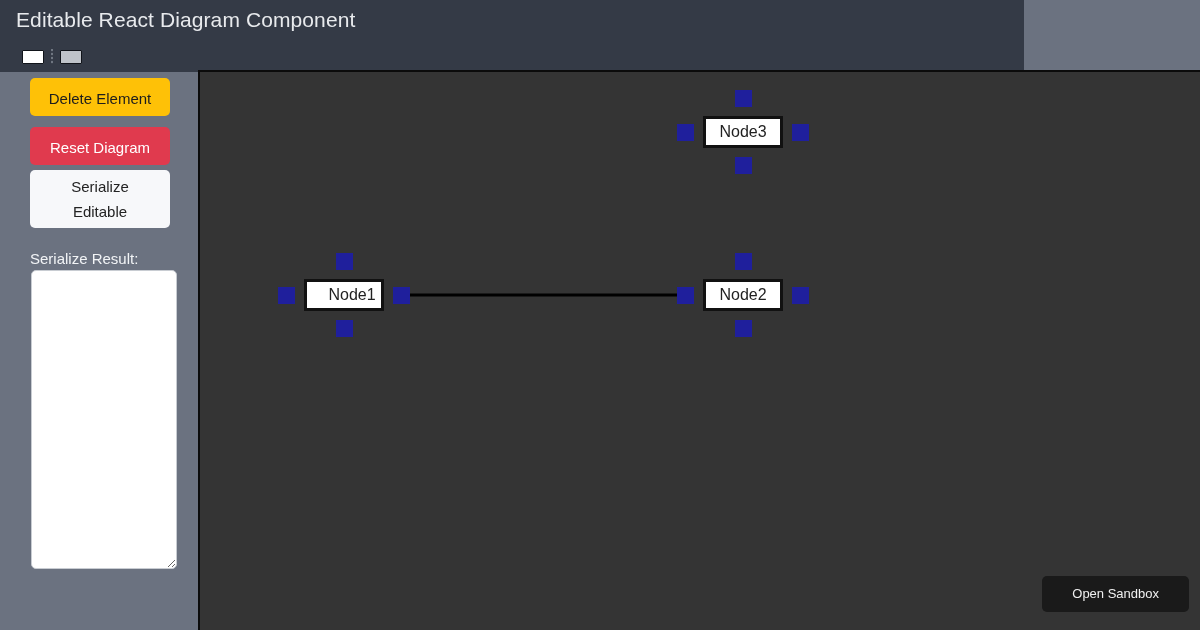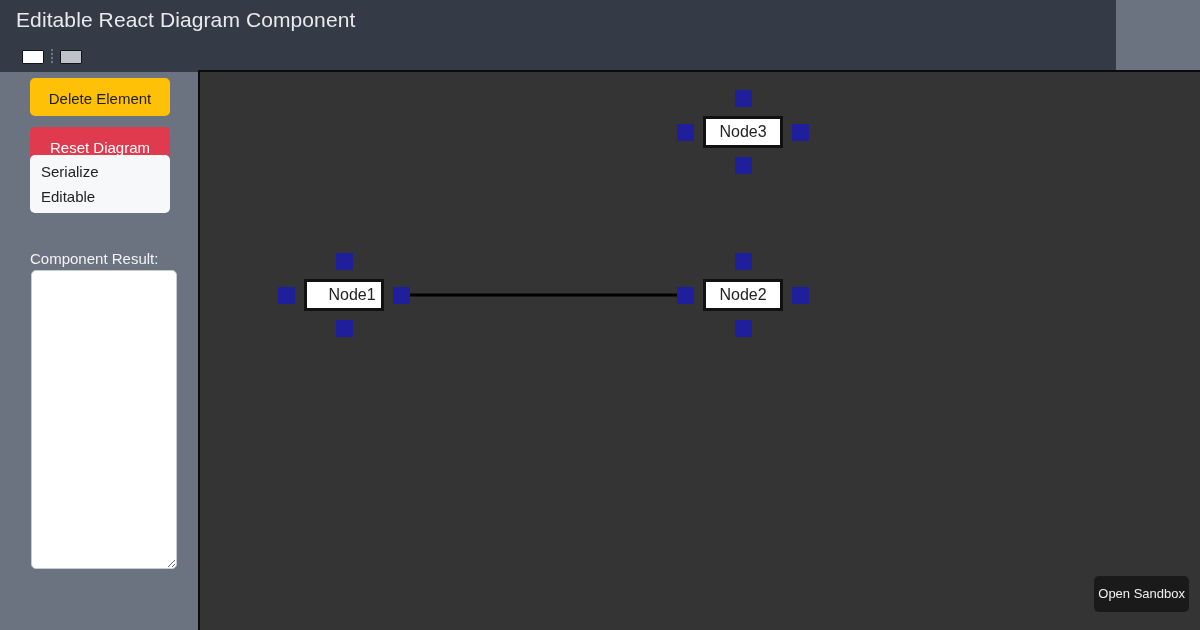--- a/index.html
+++ b/index.html
@@ -16,21 +16,21 @@
     position: relative;
     width: 1200px;
     height: 630px;
     background: #6b7280;
   }
 
   
   .header {
     position: absolute;
     left: 0; top: 0;
-    width: 1116px;
+    width: 1024px;
     height: 72px;
     background: #343a46;
   }
   .header-title {
     position: absolute;
     left: 16px;
     top: 7px;
     font-size: 21px;
     line-height: 26px;
     color: #e8eaed;
@@ -92,27 +92,27 @@
     background: #fec107;
     color: #1d1d1d;
   }
   .btn-reset {
     top: 55px;
     height: 38px;
     background: #e03a4e;
     color: #ffffff;
   }
   .btn-serialize {
-    top: 83px;
+    top: 98px;
     height: 58px;
     background: #f7f8fa;
     color: #232323;
     display: flex;
     flex-direction: column;
-    align-items: flex-start;
+    align-items: center;
     justify-content: center;
   }
   .btn-serialize span { display: block; line-height: 25px; }
 
   .serialize-label {
     position: absolute;
     left: 30px;
     top: 177px;
     font-size: 15px;
     line-height: 19px;
@@ -198,21 +198,21 @@
     position: absolute;
     right: 11px;
     bottom: 18px;
     background: #1a1a1a;
     color: #f0f0f0;
     border: none;
     border-radius: 5px;
     font-family: "Liberation Sans", sans-serif;
     font-size: 13px;
     line-height: 16px;
-    padding: 10px 4px;
+    padding: 10px 30px;
     cursor: pointer;
     z-index: 10;
   }
 </style>
 </head>
 <body>
 
 <div id="app">
 
   <div class="header">
@@ -224,21 +224,21 @@
     </div>
   </div>
 
   <div class="sidebar">
     <button class="side-btn btn-delete">Delete Element</button>
     <button class="side-btn btn-reset">Reset Diagram</button>
     <button class="side-btn btn-serialize">
       <span>Serialize</span>
       <span>Editable</span>
     </button>
-    <div class="serialize-label">Component Result:</div>
+    <div class="serialize-label">Serialize Result:</div>
     <textarea class="serialize-box" placeholder="" style=""></textarea>
   </div>
 
   <div class="canvas-frame">
     <div class="canvas" id="canvas">
 
       <svg class="link-layer" id="link-layer" width="1000" height="558" viewBox="0 0 1000 558">
           <path d="M 210 223 L 477 223" stroke="#000000" stroke-width="3" fill="none"></path>
         </svg>
 

